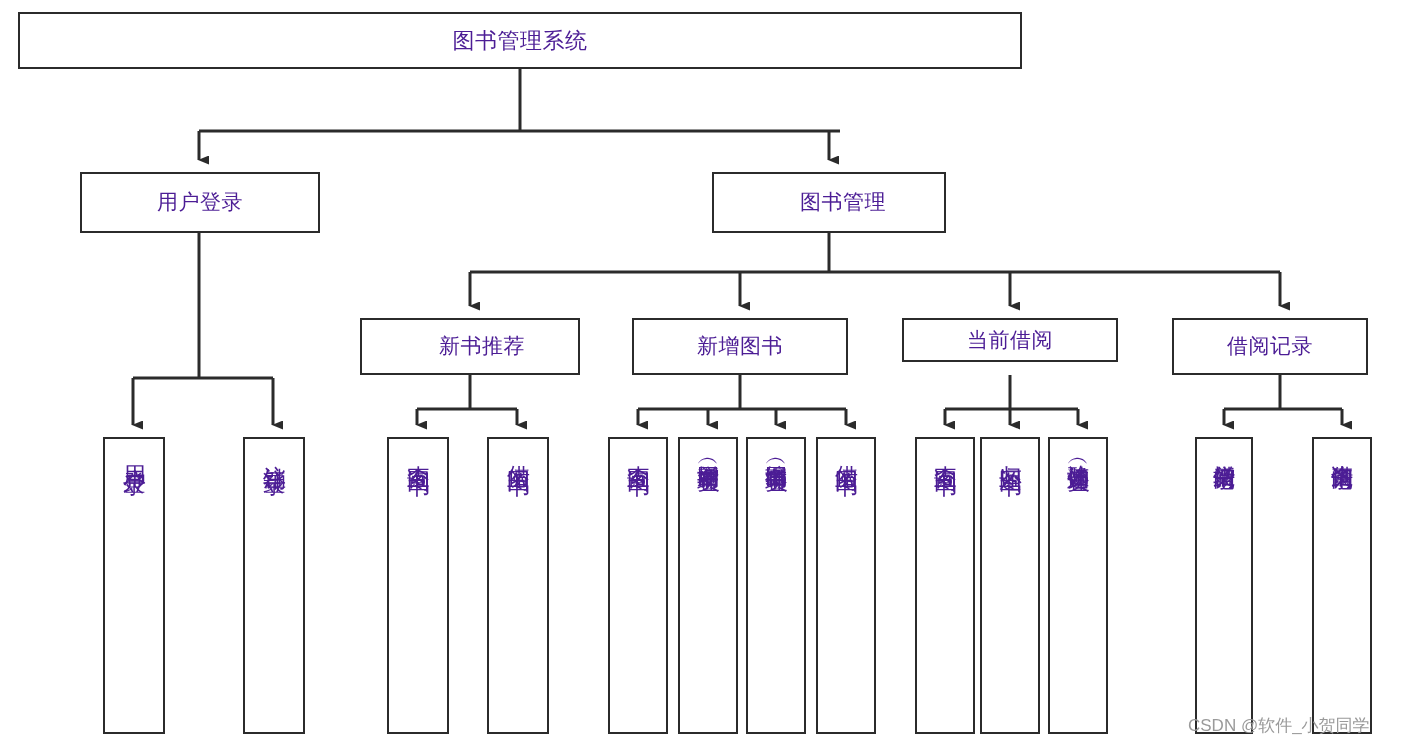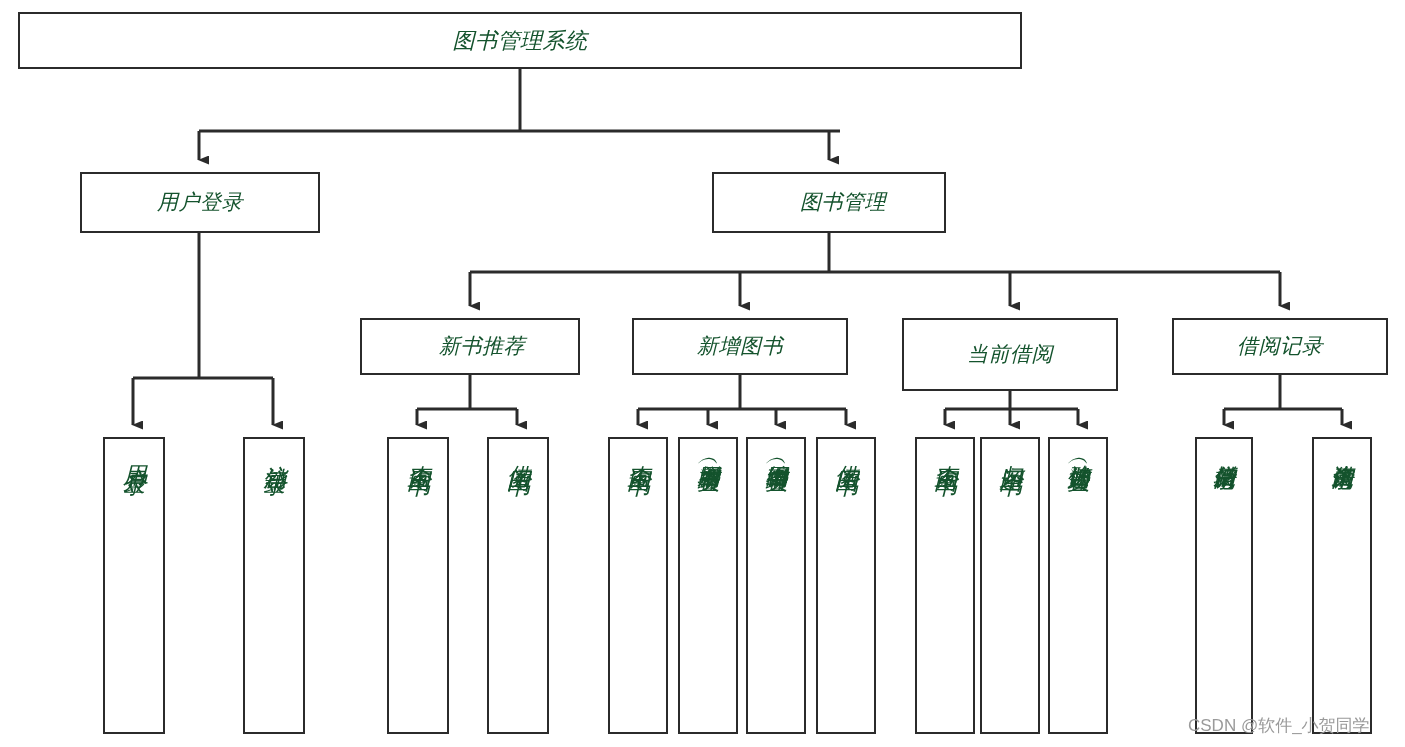--- a/index.html
+++ b/index.html
@@ -35,23 +35,22 @@
     display: flex;
     align-items: center;
     justify-content: center;
     text-align: center;
     z-index: 2;
   }
   .node .label {
     display: block;
     line-height: 1.08;
     letter-spacing: 0.5px;
-    color: #14532d;
+    color: #4c1d95;
     font-weight: 400;
-    font-style: italic;
   }
   .node.root .label { font-size: 22px; }
   .node.lvl1 .label { font-size: 21px; }
   .node.lvl2 .label { font-size: 21px; }
 
   .node.leaf {
     align-items: flex-start;
     padding-top: 8px;
   }
   .node.leaf .label {
@@ -142,24 +141,24 @@
   <div class="node lvl1" style="left:712px; top:172px; width:234px; height:61px;padding-left:28px;">
     <span class="label">图书管理</span>
   </div>
 
   <div class="node lvl2" style="left:360px; top:318px; width:220px; height:57px;padding-left:24px;">
     <span class="label">新书推荐</span>
   </div>
   <div class="node lvl2" style="left:632px; top:318px; width:216px; height:57px;">
     <span class="label">新增图书</span>
   </div>
-  <div class="node lvl2" style="left:902px; top:318px; width:216px; height:73px;">
+  <div class="node lvl2" style="left:902px; top:318px; width:216px; height:44px;">
     <span class="label">当前借阅</span>
   </div>
-  <div class="node lvl2" style="left:1172px; top:318px; width:216px; height:57px;">
+  <div class="node lvl2" style="left:1172px; top:318px; width:196px; height:57px;">
     <span class="label">借阅记录</span>
   </div>
 
   <div class="node leaf" style="left:103px; top:437px; width:62px; height:297px;">
     <span class="label">用户登录</span>
   </div>
   <div class="node leaf" style="left:243px; top:437px; width:62px; height:297px;">
     <span class="label">注销登录</span>
   </div>
 

